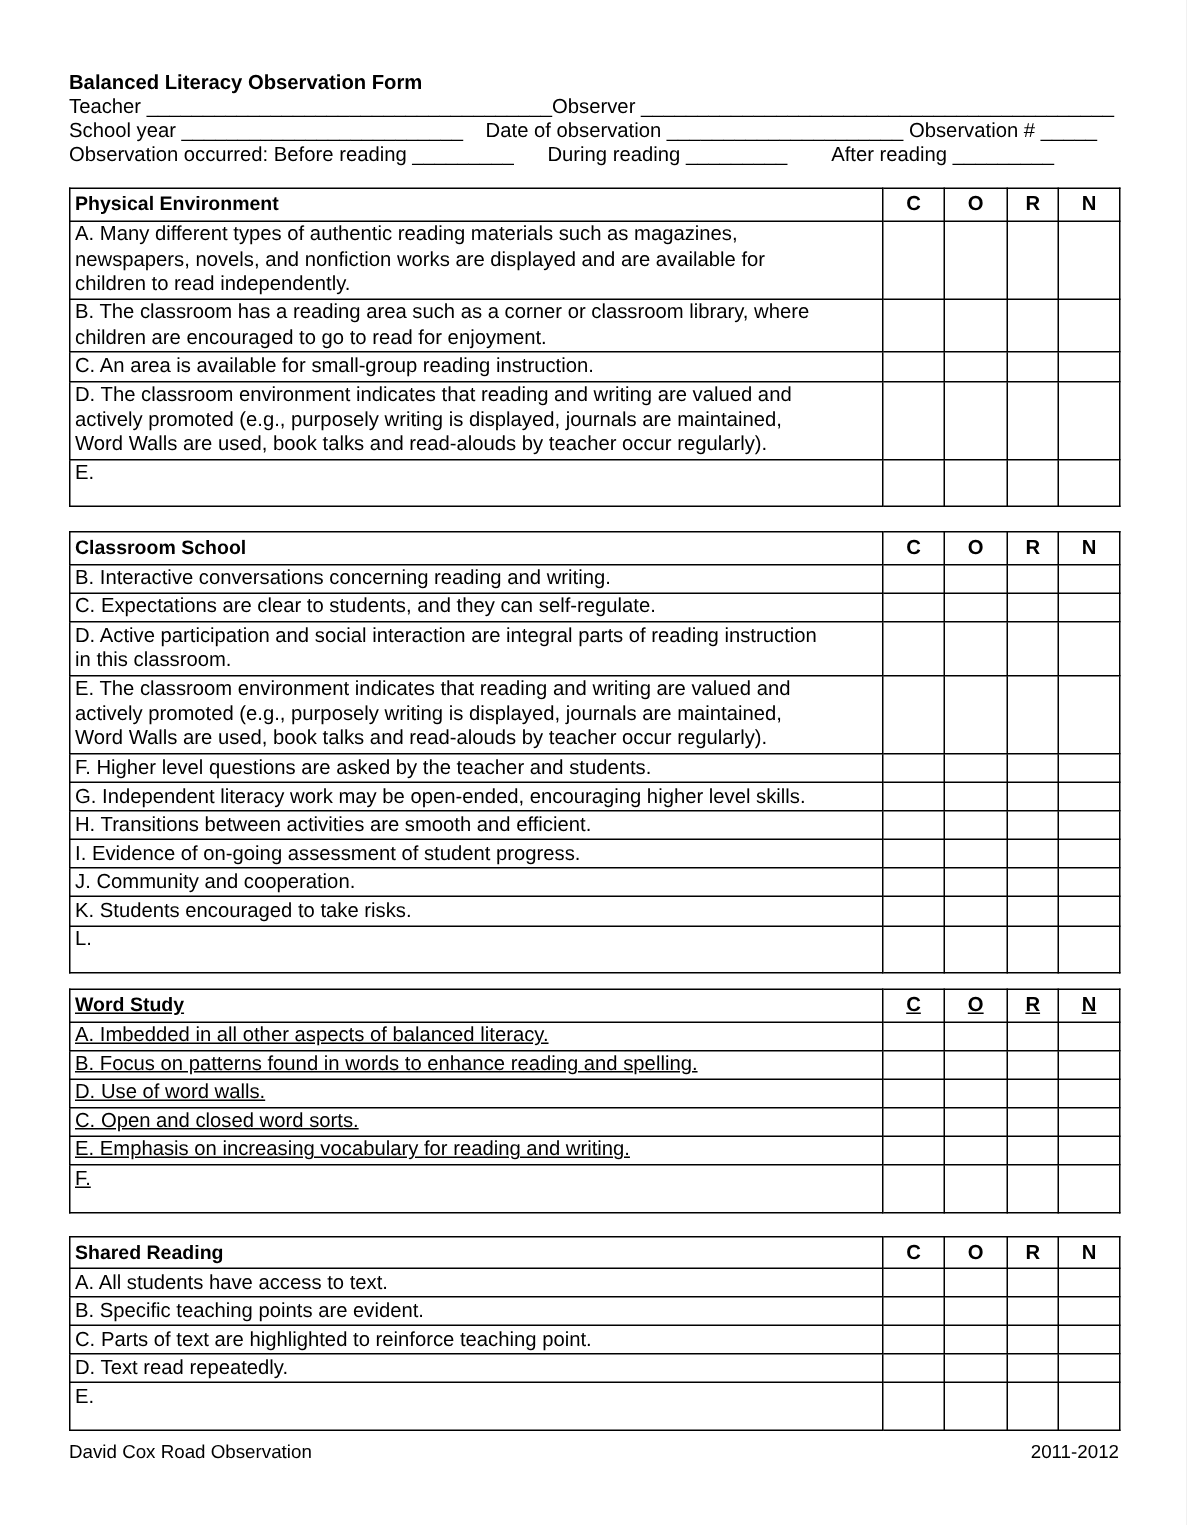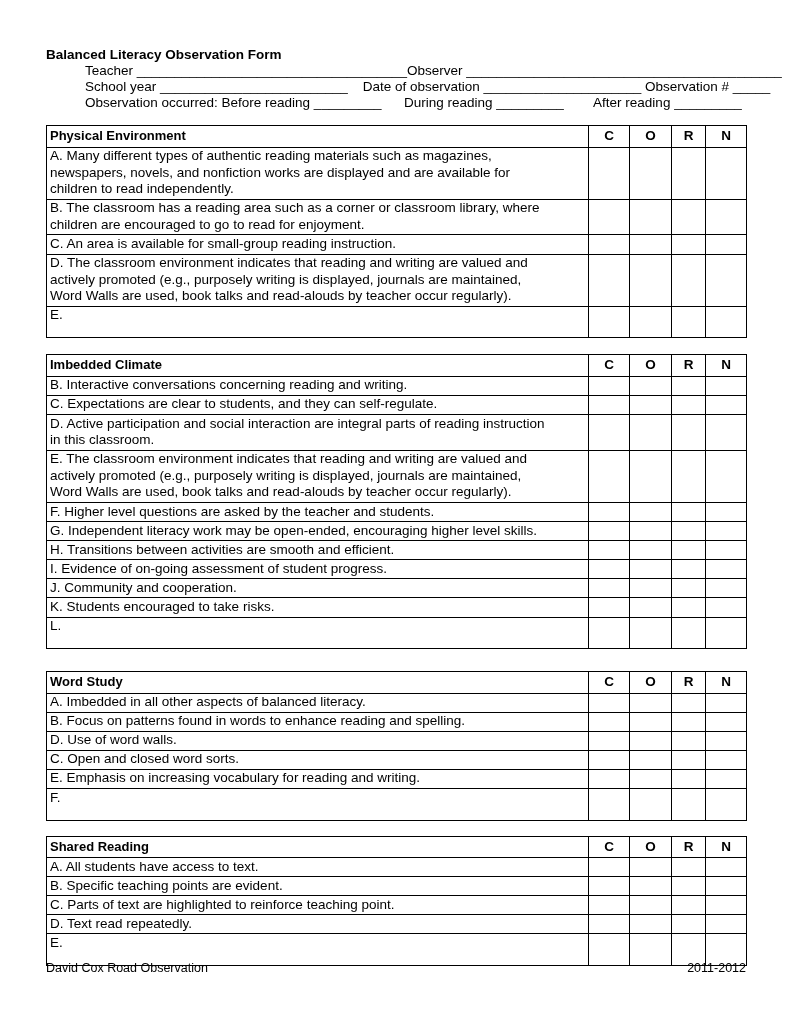--- a/index.html
+++ b/index.html
@@ -14,31 +14,30 @@
     color:#000;
     overflow:hidden;
   }
   .doc-title {
     font-size:13.5px; font-weight:bold; line-height:16px;
     white-space:pre;
   }
   .hline {
     font-size:13.5px; line-height:16px;
     white-space:pre;
-    margin-left:39px;
   }
   table.obs {
     border-collapse:collapse;
     table-layout:fixed;
     width:700px;
     border:1.5px solid #000;
   }
   table.obs.t1 { margin-top:14px; }
   table.obs.t2 { margin-top:16px; }
-  table.obs.t3 { margin-top:22px; }
+  table.obs.t3 { margin-top:10px;text-decoration:underline; }
   table.obs.t4 { margin-top:15px; }
   table.obs th, table.obs td { border:1px solid #000; }
   th.section {
     text-align:left; vertical-align:middle;
     font-size:13px; font-weight:bold;
     padding:2px 3px; line-height:16.5px;
   }
   th.rate {
     font-size:13.5px; font-weight:bold;
     text-align:center; vertical-align:middle;
@@ -132,21 +131,21 @@
   <table class="obs t2">
     <colgroup>
       <col style="width:542px">
         <col style="width:41px">
         <col style="width:42px">
         <col style="width:34px">
         <col style="width:41px">
     </colgroup>
     <thead>
       <tr>
-        <th class="section">Imbedded Climate</th>
+        <th class="section">Classroom School</th>
         <th class="rate">C</th>
         <th class="rate">O</th>
         <th class="rate">R</th>
         <th class="rate">N</th>
       </tr>
     </thead>
     <tbody>
         <tr>
           <td class="item">B. Interactive conversations concerning reading and writing.</td>
           <td class="rate-cell"></td>

